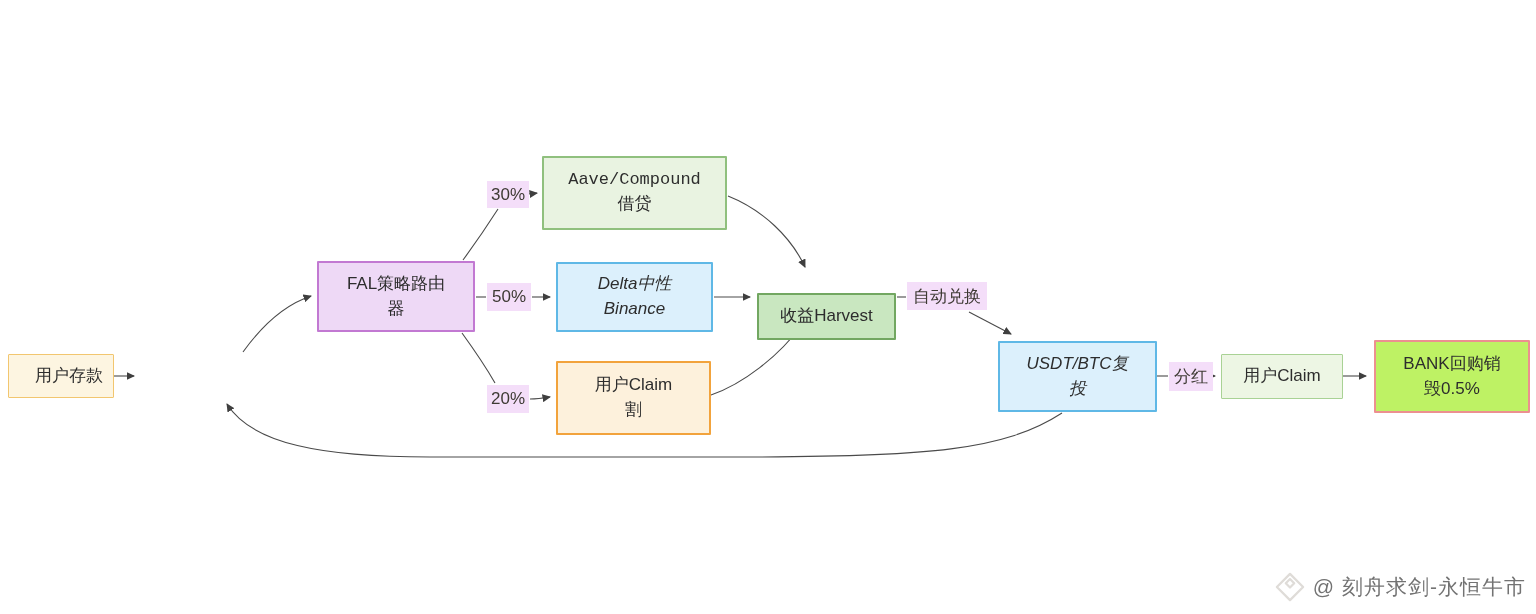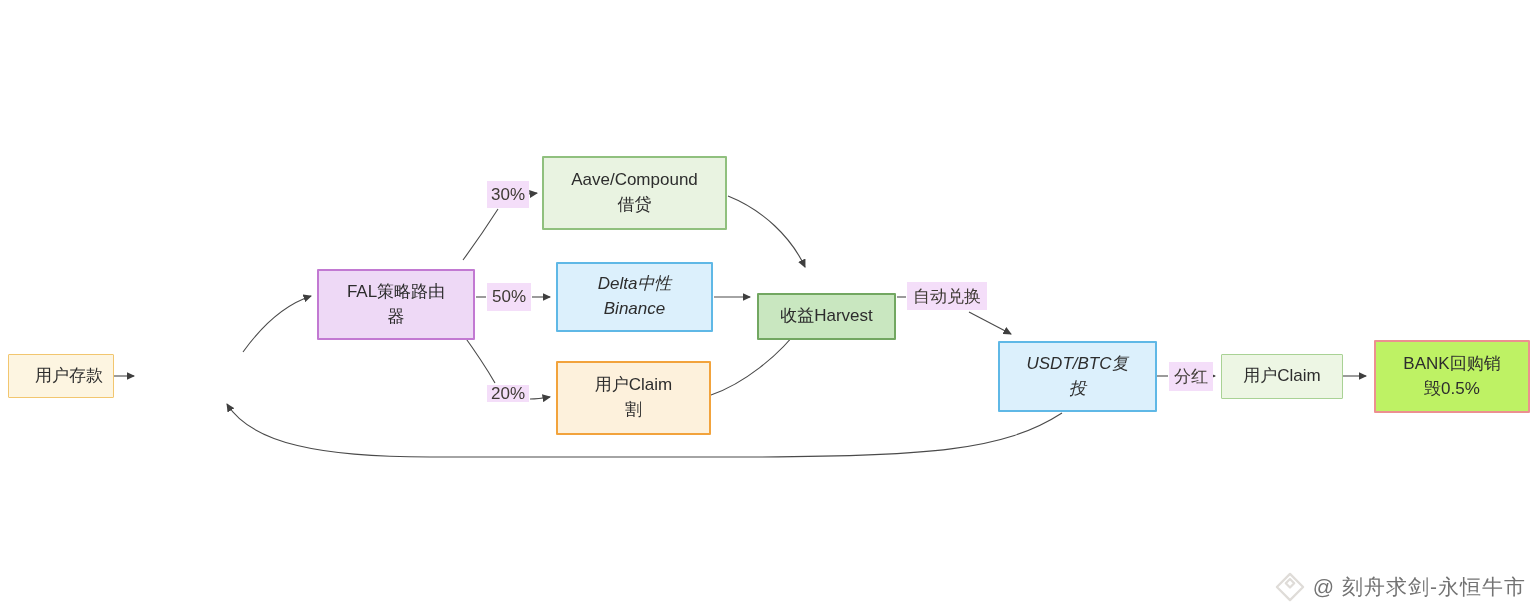--- a/index.html
+++ b/index.html
@@ -23,21 +23,21 @@
     text-align:center;
     font-size:17px;line-height:1.45;
     color:#2d2d2d;
     white-space:pre-line;
     box-sizing:border-box;
     border:2px solid transparent;
     border-radius:1px;
   }
   .node.cream {background:#fdf5e1;border-color:#f2c66f;border-width:1.5px;}
   .node.orange{background:#fdf1dc;border-color:#f2a33c;}
-  .node.purple{background:#eed9f6;border-color:#c279d2;margin-top:8px;}
+  .node.purple{background:#eed9f6;border-color:#c279d2;}
   .node.greenlight{background:#e9f3e1;border-color:#90c07e;}
   .node.greenclaim{background:#edf6e4;border-color:#a9d295;border-width:1.5px;}
   .node.greenmid{background:#c9e7c0;border-color:#72a761;}
   .node.blue  {background:#dcf0fc;border-color:#5fb8e6;font-style:italic;}
   .node.pink  {background:#bef264;border-color:#ec9090;}
   .edge-label{
     position:absolute;
     display:flex;align-items:center;justify-content:center;
     background:#f4def9;
     color:#3e3a34;
@@ -86,21 +86,21 @@
       <path d="M1062,413 C1005,450 930,457 740,457 H430 C322,457 252,444 227,404" marker-end="url(#ah)"></path>
     </g>
   </svg>
 
   <div class="node cream" style="left:8px;top:354px;width:106px;height:44px;padding-left:16px;">用户存款</div>
 
 
   <div class="node purple" style="left:317px;top:261px;width:158px;height:71px;">FAL策略路由
 器</div>
 
-  <div class="node greenlight" style="left:542px;top:156px;width:185px;height:74px;">Aave/Compound
+  <div class="node greenlight" style="left:542px;top:156px;width:185px;height:74px;font-family:Liberation Mono, monospace;">Aave/Compound
 借贷</div>
 
   <div class="node blue" style="left:556px;top:262px;width:157px;height:70px;">Delta中性
 Binance</div>
 
   <div class="node orange" style="left:556px;top:361px;width:155px;height:74px;">用户Claim
 割</div>
 
   <div class="node greenmid" style="left:757px;top:273px;width:139px;height:47px;margin-top:20px;">收益Harvest</div>
 
@@ -109,21 +109,21 @@
 
   <div class="node greenclaim" style="left:1221px;top:354px;width:122px;height:45px;">用户Claim</div>
 
   <div class="node pink" style="left:1374px;top:340px;width:156px;height:73px;">BANK回购销
 毁0.5%</div>
 
   <div class="edge-label" style="left:487px;top:181px;width:42px;height:27px;">30%</div>
 
   <div class="edge-label" style="left:487px;top:283px;width:44px;height:28px;">50%</div>
 
-  <div class="edge-label" style="left:487px;top:385px;width:42px;height:17px;">20%</div>
+  <div class="edge-label" style="left:487px;top:385px;width:42px;height:28px;">20%</div>
 
   <div class="edge-label" style="left:907px;top:282px;width:80px;height:28px;">自动兑换</div>
 
   <div class="edge-label" style="left:1169px;top:362px;width:44px;height:29px;">分红</div>
 
   <div class="watermark">
     <span>
       <svg width="30" height="30" viewBox="0 0 32 32" fill="none" stroke="#dfdcd8" stroke-width="2.4" stroke-linejoin="round">
         <path d="M16,2 L30,16 L16,30 L2,16 Z"></path>
         <path d="M16,7.5 L20.5,12 L16,16.5 L11.5,12 Z"></path>

